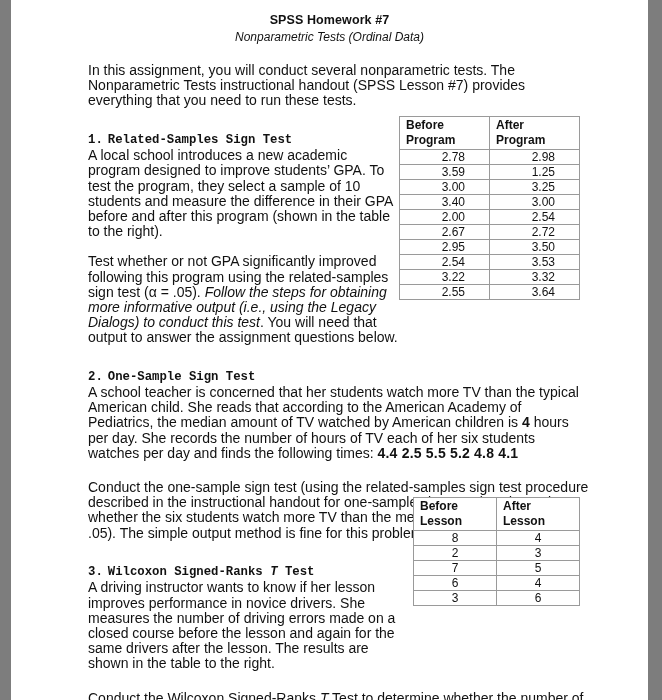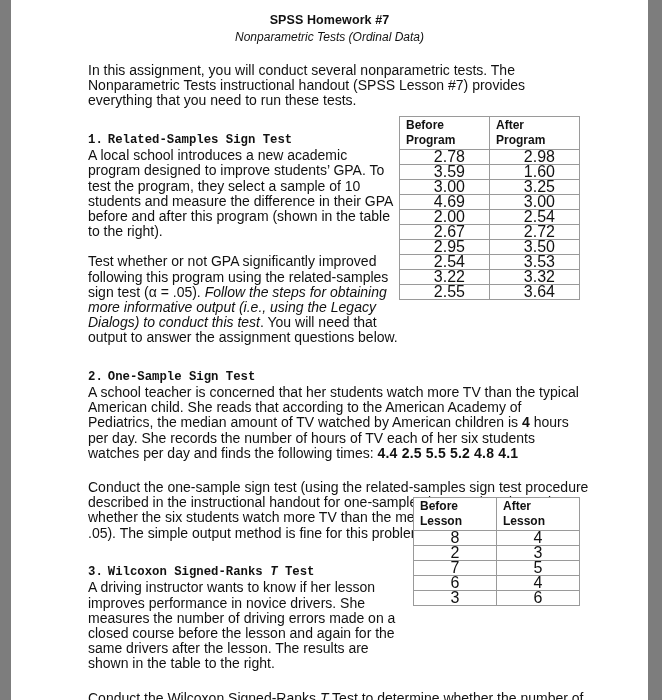--- a/index.html
+++ b/index.html
@@ -95,21 +95,21 @@
     font-weight: bold;
     text-align: left;
     padding: 1px 6px 2px 6px;
     vertical-align: top;
     line-height: 14.5px;
     font-size: 12px;
   }
   .data-table td {
     height: 14px;
     line-height: 14px;
-    font-size: 16px;
+    font-size: 12px;
   }
   .table-1 {
     left: 388px;
     top: 116px;
     width: 181px;
   }
   .table-1 th { width: 50%; }
   .table-1 td {
     text-align: right;
     padding-right: 24px;
@@ -187,28 +187,28 @@
           </th>
         </tr>
       </thead>
       <tbody id="table-gpa-body">
           <tr>
             <td>2.78</td>
             <td>2.98</td>
           </tr>
           <tr>
             <td>3.59</td>
-            <td>1.60</td>
+            <td>1.25</td>
           </tr>
           <tr>
             <td>3.00</td>
             <td>3.25</td>
           </tr>
           <tr>
-            <td>4.69</td>
+            <td>3.40</td>
             <td>3.00</td>
           </tr>
           <tr>
             <td>2.00</td>
             <td>2.54</td>
           </tr>
           <tr>
             <td>2.67</td>
             <td>2.72</td>
           </tr>

